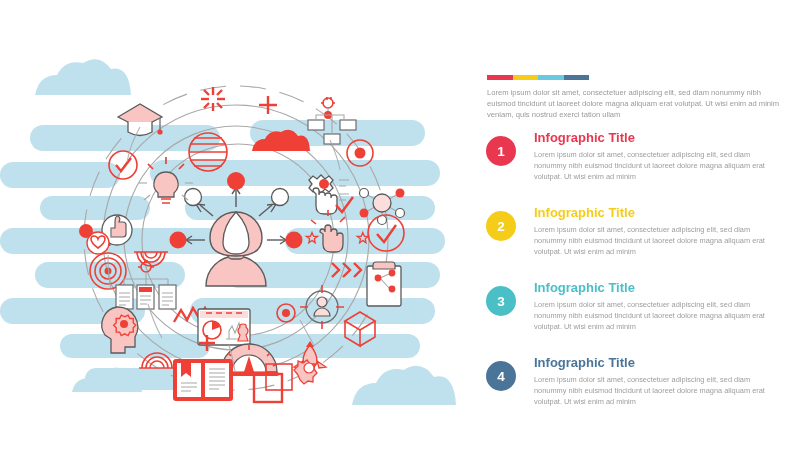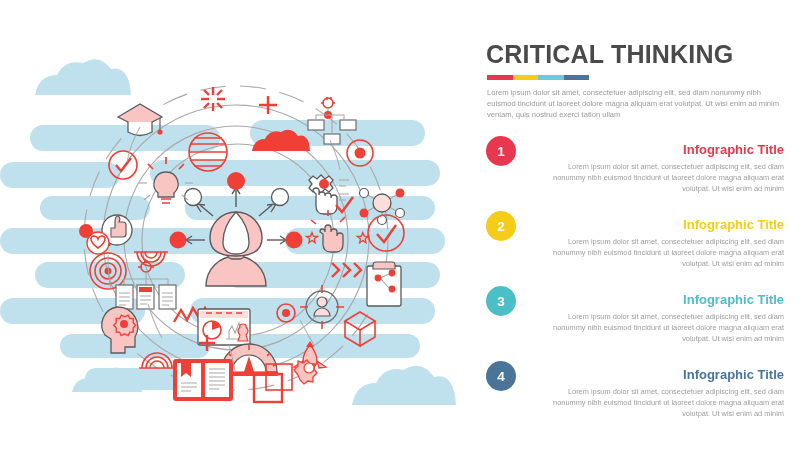--- a/index.html
+++ b/index.html
@@ -17,21 +17,21 @@
   .divider{position:absolute;left:1px;top:75px;width:102px;height:5px;display:flex;}
   .divider span{flex:1;height:100%;display:block;}
   .intro{position:absolute;left:1px;top:88px;width:296px;font-size:7.6px;line-height:1.42;
     color:#9a9a9a;}
 
   .items{position:absolute;left:0;top:130px;width:314px;}
   .item{position:relative;height:75px;}
   .num-circle{position:absolute;left:0;top:6px;width:30px;height:30px;border-radius:50%;
     display:flex;align-items:center;justify-content:center;color:#fff;font-size:13.5px;
     font-weight:bold;}
-  .item-body{position:absolute;left:48px;top:12px;width:250px;text-align:right;}
+  .item-body{position:absolute;left:48px;top:0;width:250px;}
   .item-title{font-size:13px;font-weight:bold;line-height:1.25;margin:0 0 4px 0;}
   .item-text{font-size:7.4px;line-height:1.45;color:#9d9d9d;}
 </style>
 </head>
 <body>
 
 <div class="canvas">
 
   <div class="illus">
     <svg width="470" height="450" viewBox="0 0 470 450" xmlns="http://www.w3.org/2000/svg">
@@ -362,21 +362,20 @@
         <path d="M148 304 q6 20 14 34"></path>
         <path d="M330 140 q8 18 10 30"></path>
         <path d="M300 320 q8 15 14 25"></path>
         <path d="M229 345 q4 14 6 26"></path>
       </g>
     </svg>
   </div>
 
   <div class="panel">
 
-    <div class="page-title">CRITICAL THINKING</div>
 
     <div class="divider">
       <span style="background:#e8374f"></span>
       <span style="background:#f5cd19"></span>
       <span style="background:#69c9de"></span>
       <span style="background:#4a7599"></span>
     </div>
 
     <div class="intro">Lorem ipsum dolor sit amet, consectetuer adipiscing elit, sed diam nonummy nibh euismod tincidunt ut laoreet dolore magna aliquam erat volutpat. Ut wisi enim ad minim veniam, quis nostrud exerci tation ullam</div>
 

